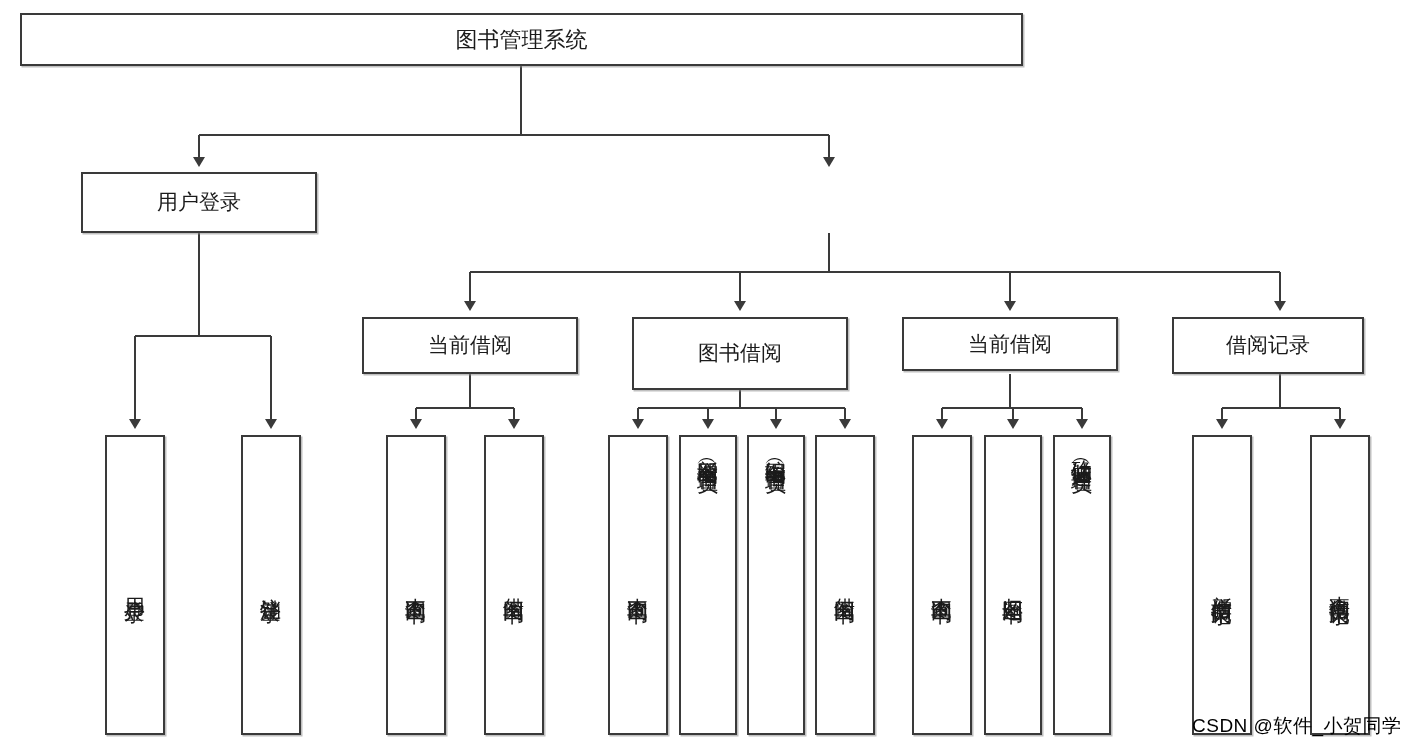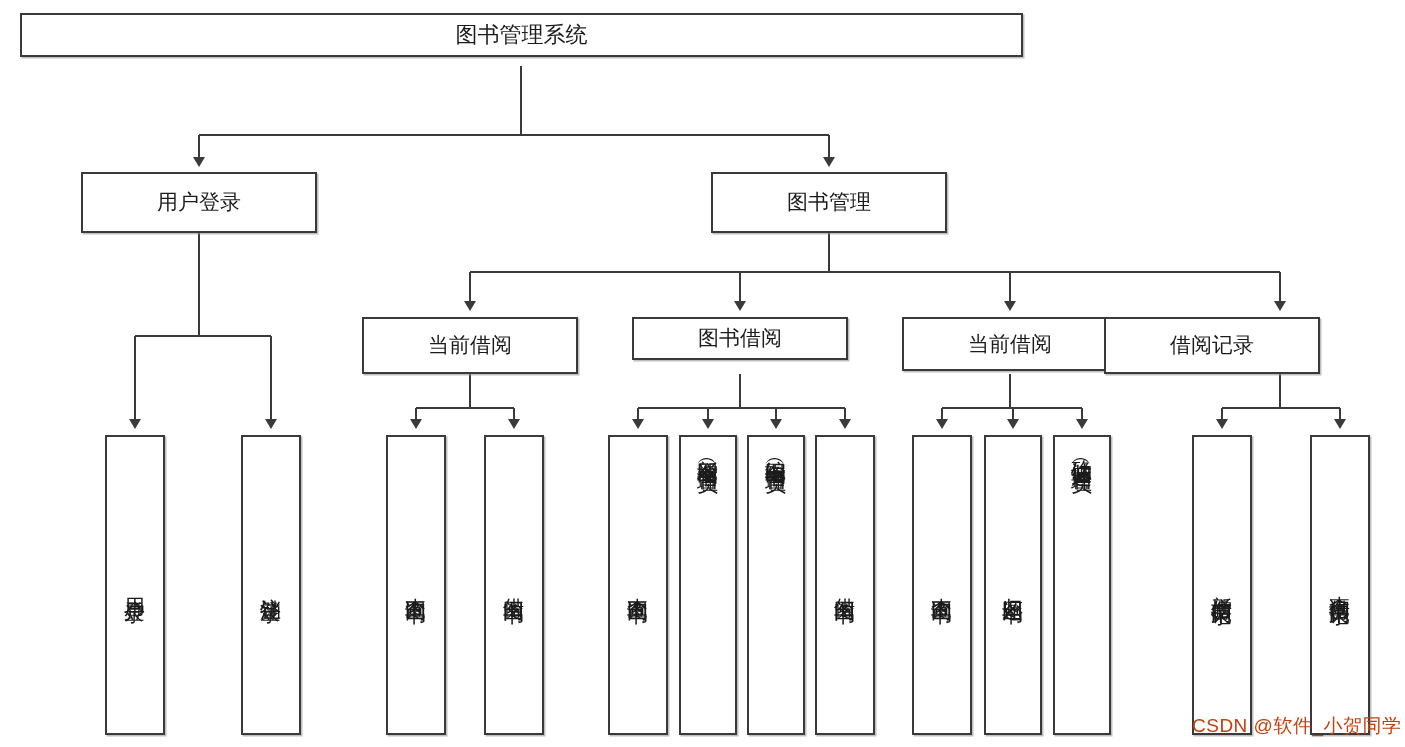--- a/index.html
+++ b/index.html
@@ -60,21 +60,21 @@
     letter-spacing: 2px;
     line-height: 1;
     white-space: nowrap;
   }
   .node.vert.mid {
     align-items: center;
     padding-top: 0;
   }
   .watermark {
     position: absolute;
-    color: #c2410c;
+    color: #000000;
     font-size: 19px;
     white-space: nowrap;
     letter-spacing: 0.5px;
   }
 </style>
 </head>
 <body>
 
 <div id="canvas">
 
@@ -121,41 +121,38 @@
       <path d="M1013,408 L1013,420" marker-end="url(#arrow)"></path>
       <path d="M1082,408 L1082,420" marker-end="url(#arrow)"></path>
 
       <path d="M1280,374 L1280,408"></path>
       <path d="M1222,408 L1340,408"></path>
       <path d="M1222,408 L1222,420" marker-end="url(#arrow)"></path>
       <path d="M1340,408 L1340,420" marker-end="url(#arrow)"></path>
     </g>
   </svg>
 
-  <div class="node horiz root" style="left:20px; top:13px; width:1003px; height:44px;">
+  <div class="node horiz root" style="left:20px; top:13px; width:1003px; height:53px;">
     <span class="label">图书管理系统</span>
   </div>
 
   <div class="node horiz" style="left:81px; top:172px; width:236px; height:61px;">
     <span class="label">用户登录</span>
   </div>
-  <div class="node horiz" style="left:711px; top:172px; width:236px; height:61px;">
-    <span class="label">图书管理</span>
-  </div>
 
   <div class="node horiz" style="left:362px; top:317px; width:216px; height:57px;">
     <span class="label">当前借阅</span>
   </div>
-  <div class="node horiz" style="left:632px; top:317px; width:216px; height:43px;">
+  <div class="node horiz" style="left:632px; top:317px; width:216px; height:73px;">
     <span class="label">图书借阅</span>
   </div>
   <div class="node horiz" style="left:902px; top:317px; width:216px; height:54px;">
     <span class="label">当前借阅</span>
   </div>
-  <div class="node horiz" style="left:1104px; top:317px; width:216px; height:57px;">
+  <div class="node horiz" style="left:1172px; top:317px; width:192px; height:57px;">
     <span class="label">借阅记录</span>
   </div>
 
   <div class="node vert mid" style="left:105px; top:435px; width:60px; height:300px;">
     <span class="label">用户登录</span>
   </div>
   <div class="node vert mid" style="left:241px; top:435px; width:60px; height:300px;">
     <span class="label">注销登录</span>
   </div>
 

